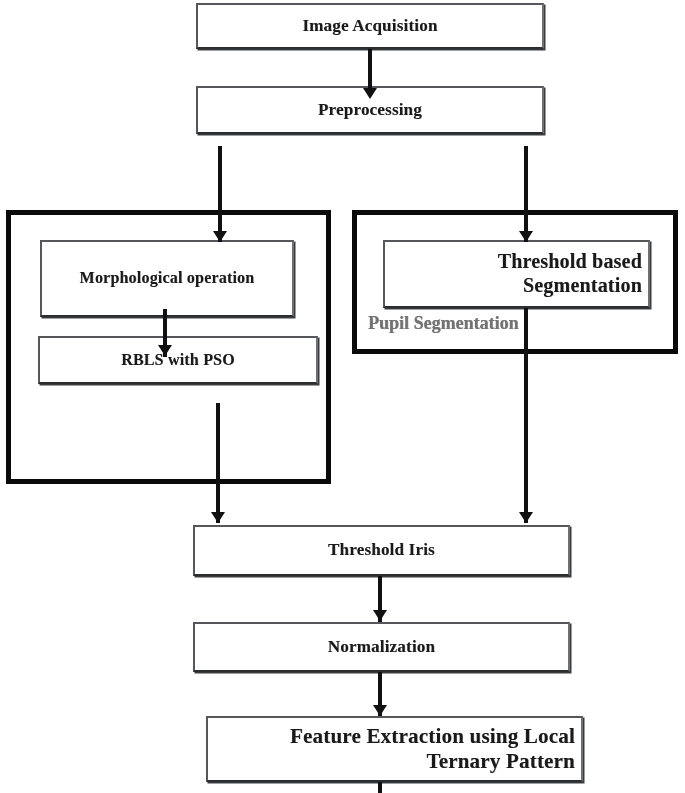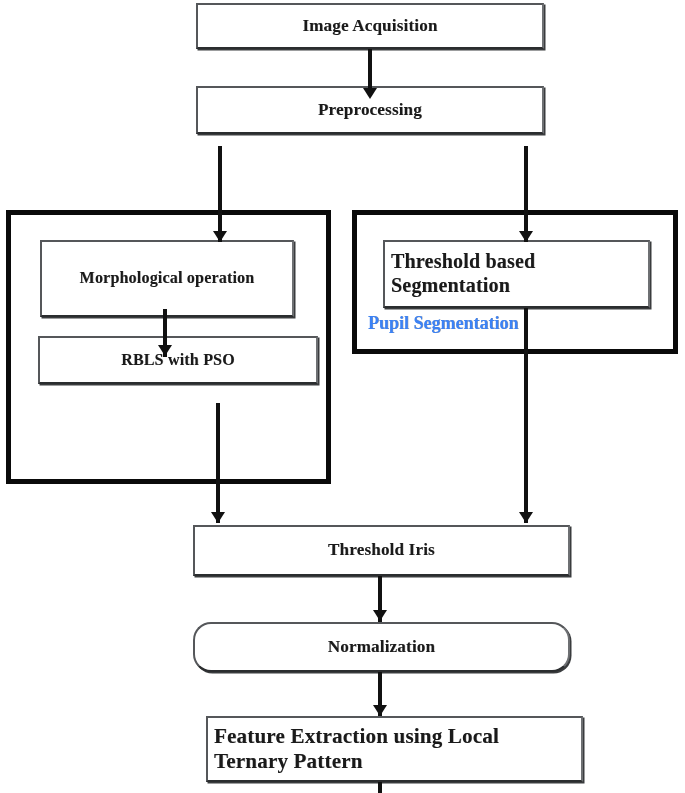--- a/index.html
+++ b/index.html
@@ -20,21 +20,21 @@
     position: absolute;
     box-sizing: border-box;
     background: #ffffff;
     border: 2px solid #55575a;
     border-right-color: #6e7073;
     border-bottom-color: #2b2d2f;
     box-shadow: 1.5px 1.5px 0 0 #3a3c3e;
     display: flex;
     align-items: center;
     justify-content: center;
-    text-align: left;
+    text-align: right;
     color: #1a1a1a;
     font-weight: 700;
     letter-spacing: 0.2px;
     line-height: 1.18;
     z-index: 3;
   }
   .node .label {
     display: block;
     padding: 0 6px;
     text-shadow: 0.4px 0 0 rgba(60,60,60,0.45);
@@ -42,21 +42,21 @@
   
   .group {
     position: absolute;
     box-sizing: border-box;
     background: #ffffff;
     border: 5px solid #0a0a0a;
     z-index: 2;
   }
   .group-label {
     position: absolute;
-    color: #3b82f6;
+    color: #737373;
     font-weight: 700;
     font-family: "Liberation Serif", "DejaVu Serif", serif;
     white-space: nowrap;
     z-index: 6;
     text-shadow: 0.4px 0 0 rgba(60,60,60,0.5);
   }
   .vline {
     position: absolute;
     background: #111111;
     z-index: 5;
@@ -119,21 +119,21 @@
   <div class="vline" style="left:524px; top:308px; width:4px; height:215px;"></div>
   <div class="arrowhead" style="left:519px; top:512px;"></div>
 
   <div class="node" style="left:193px; top:525px; width:377px; height:51px; font-size:17px;">
     <span class="label">Threshold Iris</span>
   </div>
 
   <div class="vline" style="left:378px; top:576px; width:4px; height:46px;"></div>
   <div class="arrowhead" style="left:373px; top:610px;"></div>
 
-  <div class="node" style="left:193px; top:622px; width:377px; height:50px; font-size:17px;border-radius:18px;">
+  <div class="node" style="left:193px; top:622px; width:377px; height:50px; font-size:17px;">
     <span class="label">Normalization</span>
   </div>
 
   <div class="vline" style="left:378px; top:672px; width:4px; height:44px;"></div>
   <div class="arrowhead" style="left:373px; top:705px;"></div>
 
   <div class="node" style="left:206px; top:716px; width:377px; height:66px; font-size:21px;">
     <span class="label">Feature Extraction using Local Ternary Pattern</span>
   </div>
 

